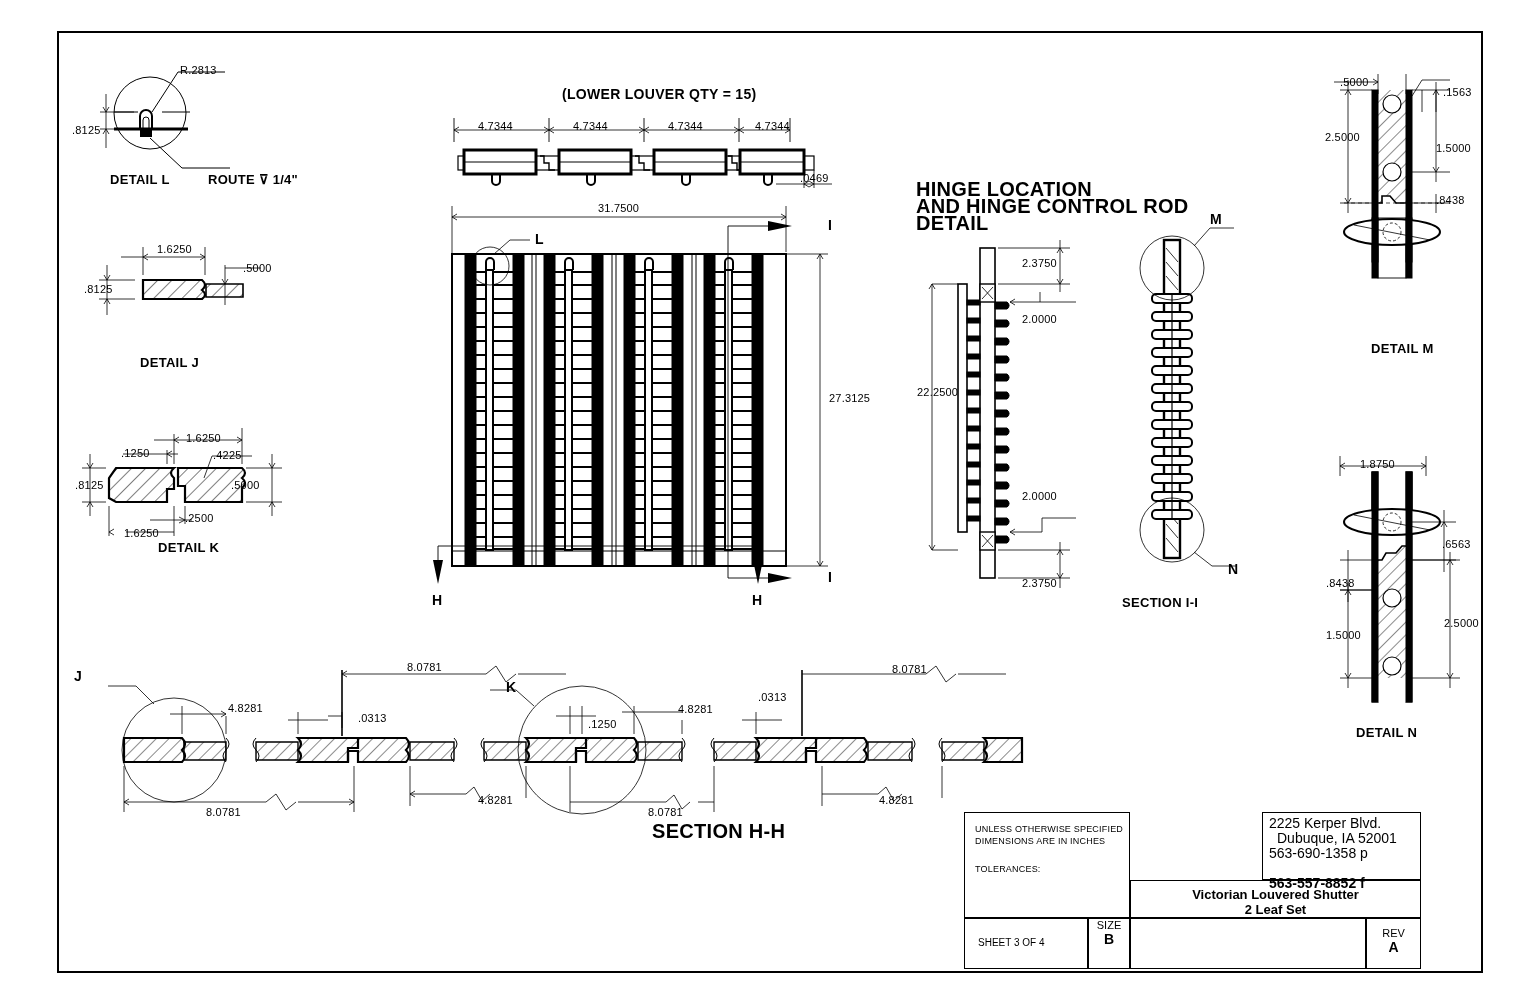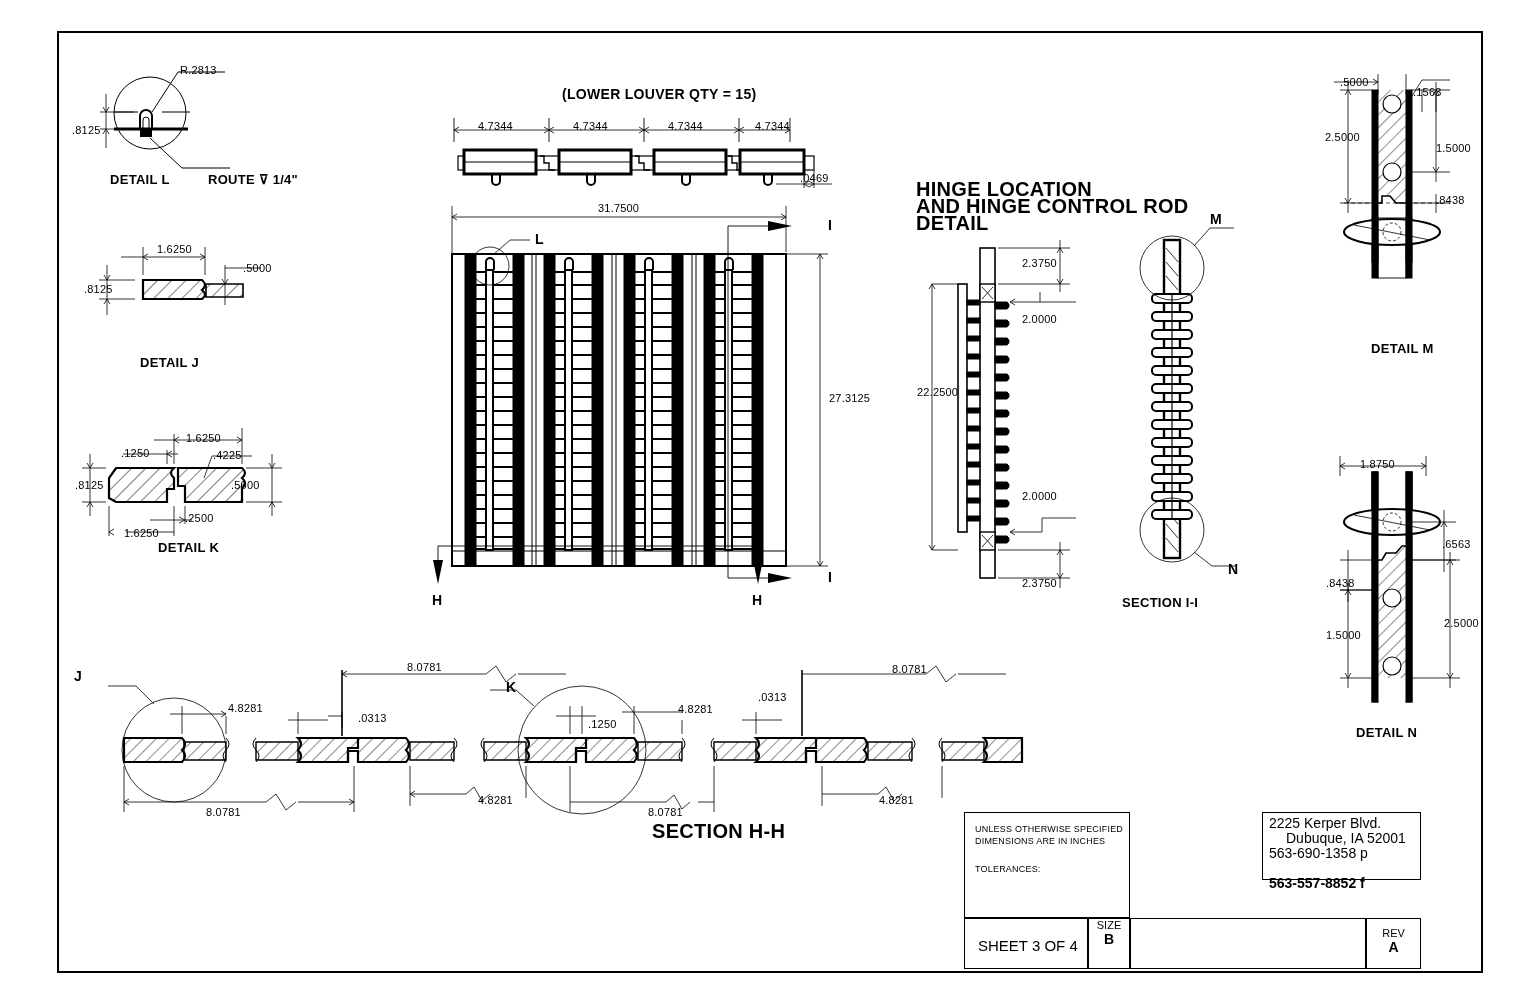--- a/index.html
+++ b/index.html
@@ -9,21 +9,21 @@
   .brd{position:absolute;border:2px solid #000;}
   svg{display:block;}
   .t{position:absolute;white-space:nowrap;}
   .dim{font-size:11px;letter-spacing:.2px;}
   .lbl{font-size:13px;font-weight:bold;letter-spacing:.3px;}
   .hd{font-size:20px;font-weight:bold;letter-spacing:.3px;line-height:17px;}
   .mk{font-size:14px;font-weight:bold;}
   .tbsm{font-size:9px;letter-spacing:.2px;line-height:12px;}
   .tbbig{font-size:13px;font-weight:bold;}
   .tbaddr{font-size:14px;line-height:15px;}
-  .tbsheet{font-size:15px;}
+  .tbsheet{font-size:10px;}
   .tbrev{font-size:11px;text-align:center;}
   .tbrevv{font-size:14px;font-weight:bold;text-align:center;}
   .ctr{text-align:center;}
   .cell{position:absolute;box-sizing:border-box;border:1px solid #000;}
   .logotxt{font-family:"Liberation Serif",serif;font-weight:bold;}
 </style>
 </head>
 <body>
 
 <div id="sheet">
@@ -542,21 +542,21 @@
         <path d="M35 27 L38 22 L41 27 M35 130 L38 135 L41 130"></path>
 
         <path d="M102 22 L140 22 M102 104 L140 104 M126 14 L126 114"></path>
         <path d="M123 27 L126 22 L129 27 M123 99 L126 104 L129 99"></path>
 
         <path d="M102 135 L140 135 M126 126 L126 145"></path>
       </g>
     </g>
   </svg>
   <div class="t dim" style="left:1340px;top:76px;">.5000</div>
-  <div class="t dim" style="left:1413px;top:86px;">.1563</div>
+  <div class="t dim" style="left:1443px;top:86px;">.1563</div>
   <div class="t dim" style="left:1325px;top:131px;">2.5000</div>
   <div class="t dim" style="left:1436px;top:142px;">1.5000</div>
   <div class="t dim" style="left:1436px;top:194px;">.8438</div>
   <div class="t lbl" style="left:1371px;top:341px;">DETAIL M</div>
 
   <svg style="position:absolute;left:1310px;top:450px;" width="200" height="260" viewBox="0 0 200 260">
     <defs>
       <pattern id="hatchN" width="9" height="9" patternTransform="rotate(45)" patternUnits="userSpaceOnUse">
         <line x1="0" y1="0" x2="0" y2="9" stroke="#000" stroke-width="0.9"></line>
       </pattern>
@@ -748,25 +748,29 @@
 
     <div class="cell" style="left:0;top:0;width:166px;height:106px;">
       <div class="tbsm" style="margin:10px 0 0 10px;">UNLESS OTHERWISE SPECIFIED</div>
       <div class="tbsm" style="margin:0 0 0 10px;">DIMENSIONS ARE IN INCHES</div>
       <div class="tbsm" style="margin:16px 0 0 10px;">TOLERANCES:</div>
     </div>
 
 
     <div class="cell" style="left:298px;top:0;width:159px;height:68px;">
       <div class="tbaddr" style="margin:3px 0 0 6px;">2225 Kerper Blvd.</div>
-      <div class="tbaddr" style="margin:0 0 0 23px;">Dubuque, IA 52001</div>
+      <div class="tbaddr" style="margin:0 0 0 14px;">Dubuque, IA 52001</div>
       <div class="tbaddr" style="margin:0 0 0 6px;">563-690-1358 p</div>
       <div class="tbaddr" style="margin:15px 0 0 6px;font-weight:bold;">563-557-8852 f</div>
     </div>
 
+    <div class="cell ctr" style="left:166px;top:68px;width:291px;height:38px;">
+      <div class="tbbig" style="margin-top:6px;">Victorian Louvered Shutter</div>
+      <div class="tbbig">2 Leaf Set</div>
+    </div>
 
     <div class="cell" style="left:0;top:106px;width:124px;height:51px;">
       <div class="tbsheet" style="margin:18px 0 0 13px;">SHEET 3 OF 4</div>
     </div>
 
     <div class="cell ctr" style="left:124px;top:106px;width:42px;height:51px;">
       <div class="tbrev" style="margin-top:0;">SIZE</div>
       <div class="tbrevv">B</div>
     </div>
 

